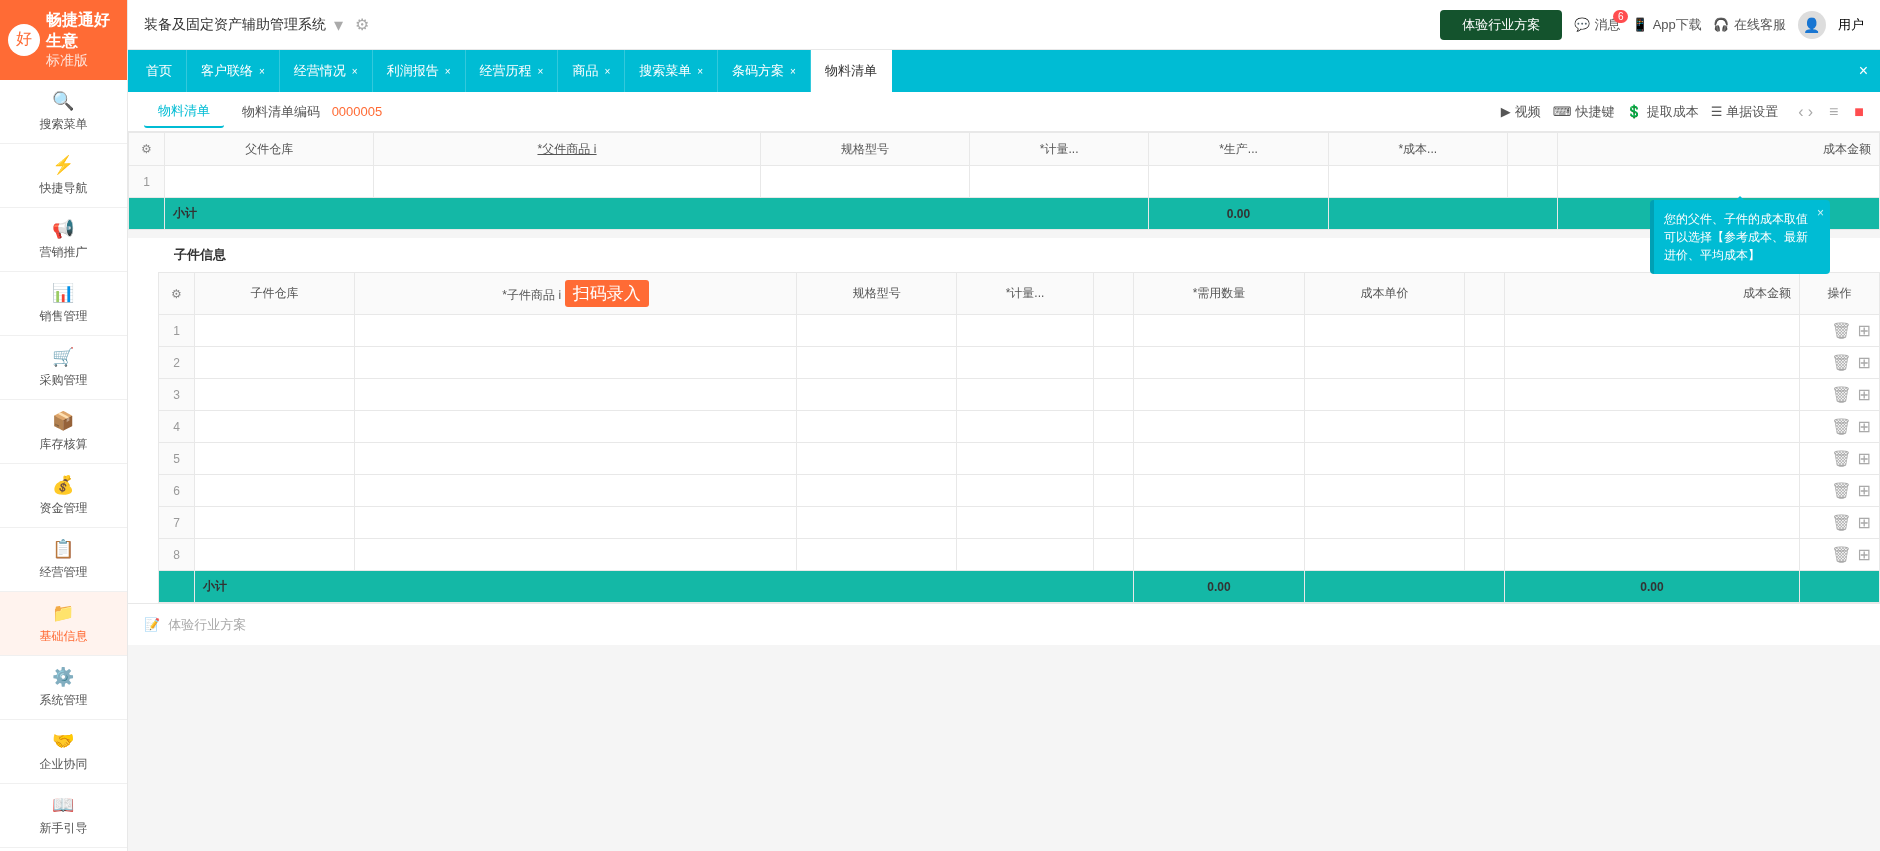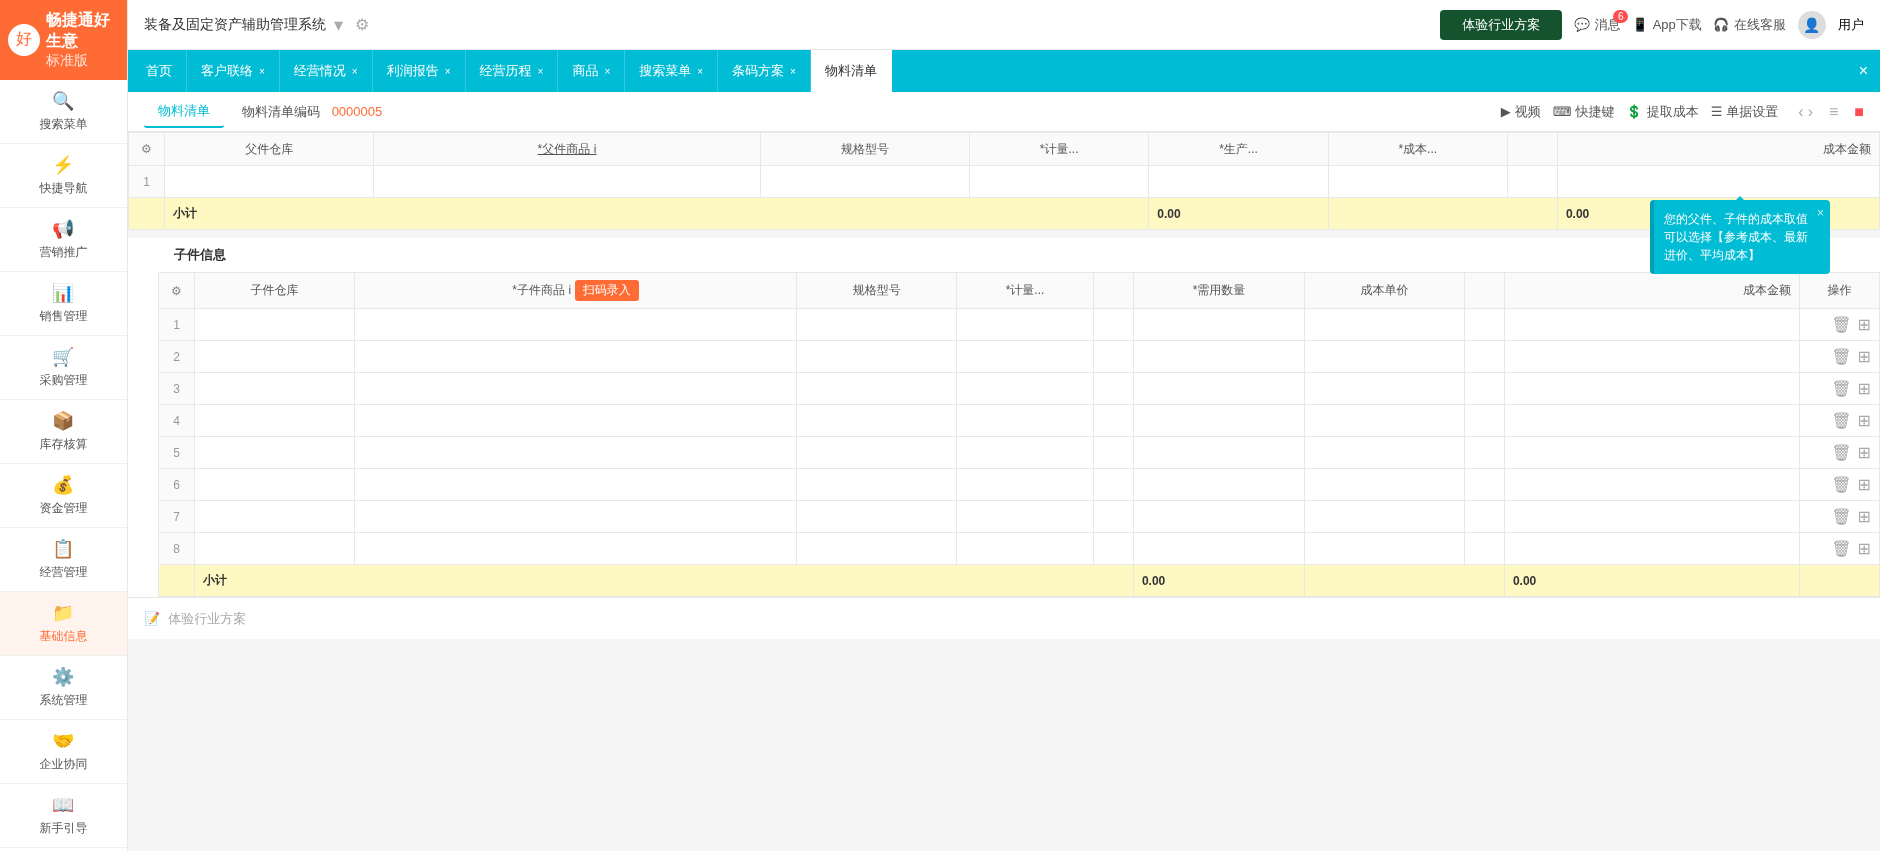--- a/index.html
+++ b/index.html
@@ -293,56 +293,56 @@
       white-space: nowrap;
     }
     table td.row-num {
       text-align: center;
       color: #999;
       background: #fafafa;
       padding: 4px 8px;
       width: 36px;
     }
     table tr.subtotal td {
-      background: #fef9c3;
+      background: #14b8a6;
       padding: 6px 8px;
       color: #333;
       font-weight: bold;
     }
     .settings-icon-cell {
       text-align: center;
       color: #888;
       width: 36px;
       padding: 4px 0;
     }
     .scan-btn {
       background: #ff6b35;
       color: #fff;
       border: none;
       padding: 2px 8px;
       border-radius: 3px;
-      font-size: 12px;
+      font-size: 17px;
       cursor: pointer;
       white-space: nowrap;
     }
     .action-icons {
       display: flex;
       align-items: center;
       gap: 6px;
       padding: 0 8px;
       justify-content: flex-end;
     }
     .icon-btn {
       cursor: pointer;
       color: #aaa;
       font-size: 16px;
     }
 
     .subtotal-label { padding-left: 8px; }
-    .subtotal-value { text-align: left; padding-right: 16px; }
+    .subtotal-value { text-align: center; padding-right: 16px; }
 
     
     .bottom-section {
       background: #fff;
       border-top: 1px solid #e8e8e8;
       padding: 6px 16px;
       display: flex;
       align-items: center;
       gap: 8px;
       min-height: 42px;

